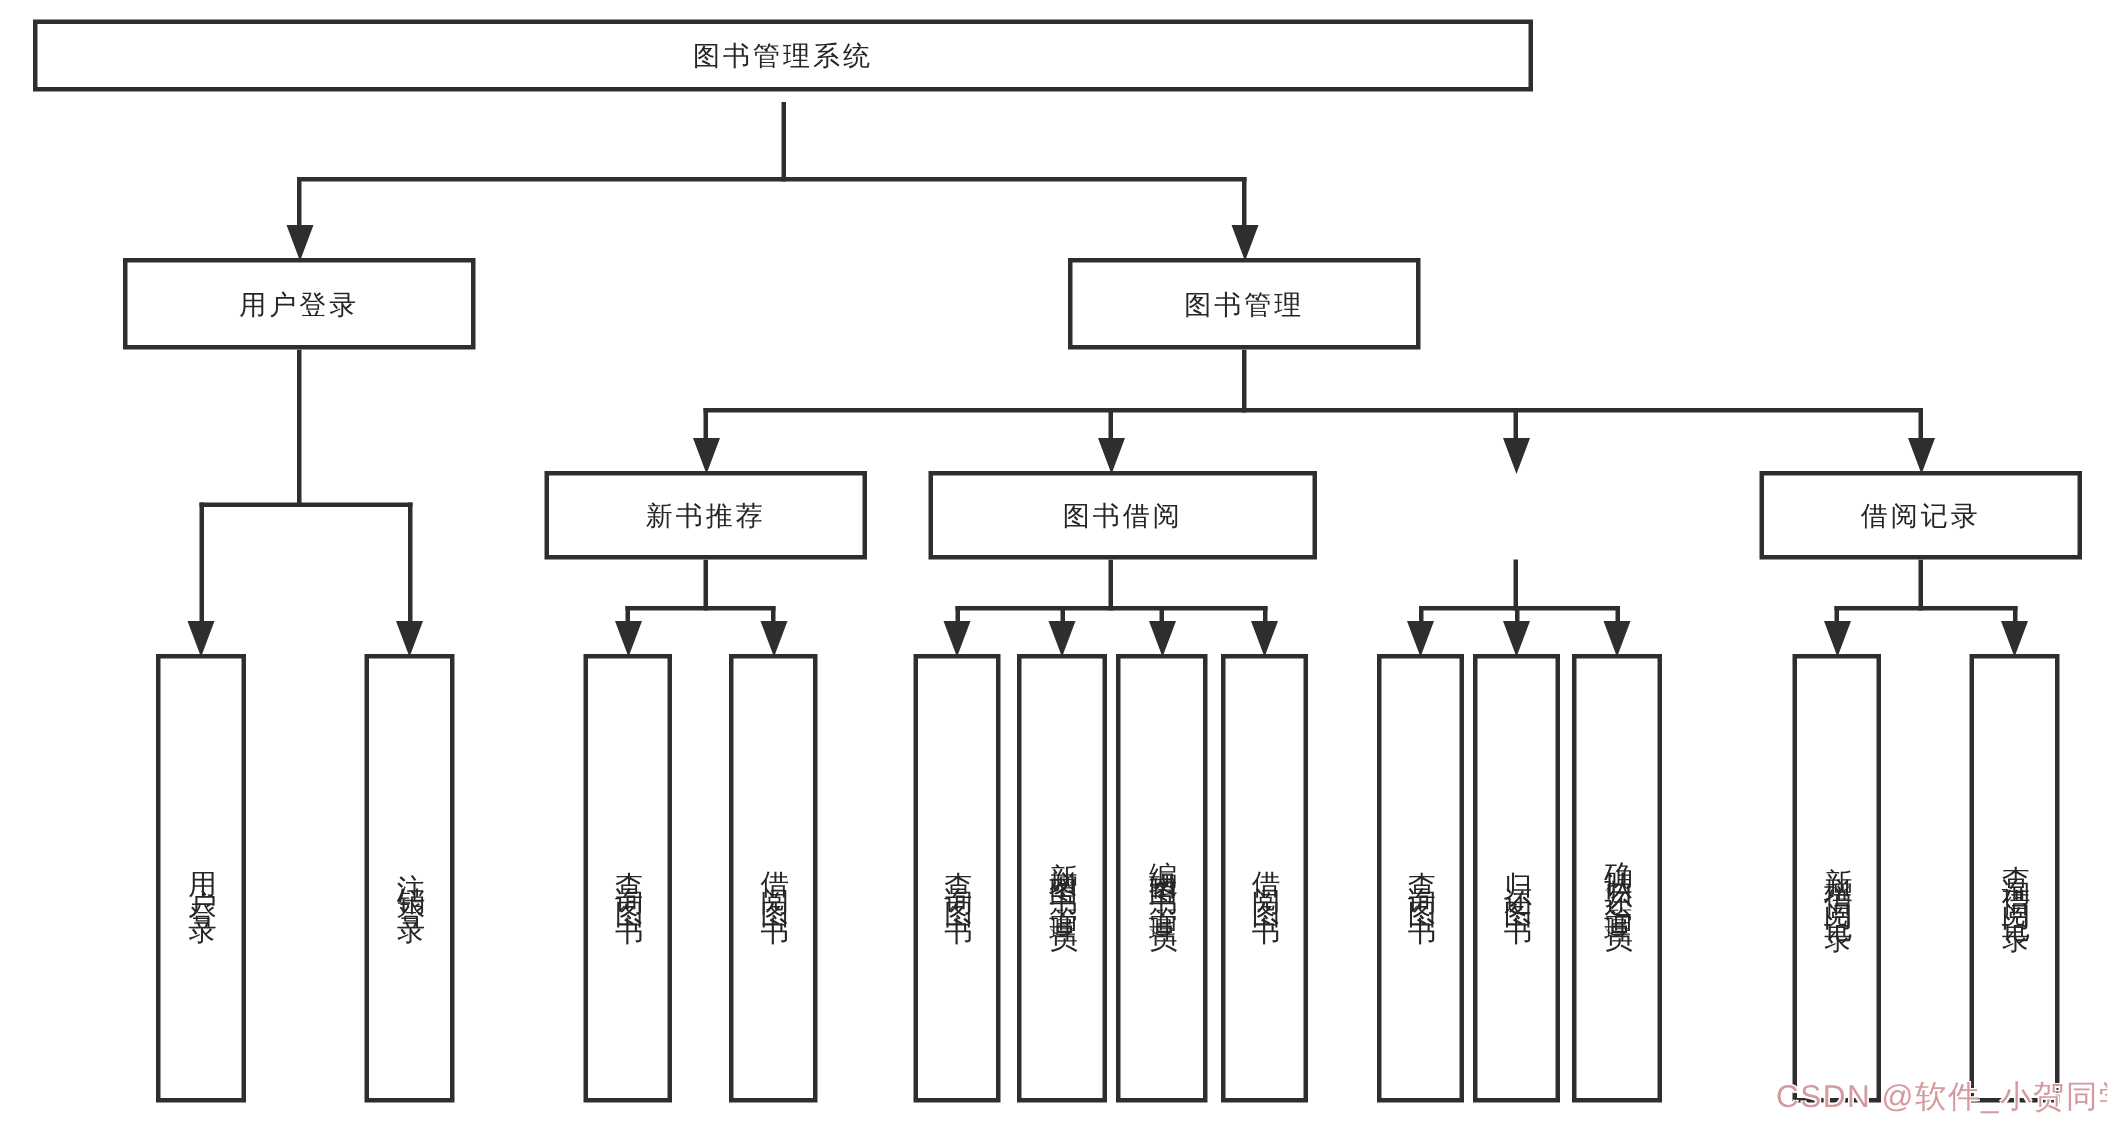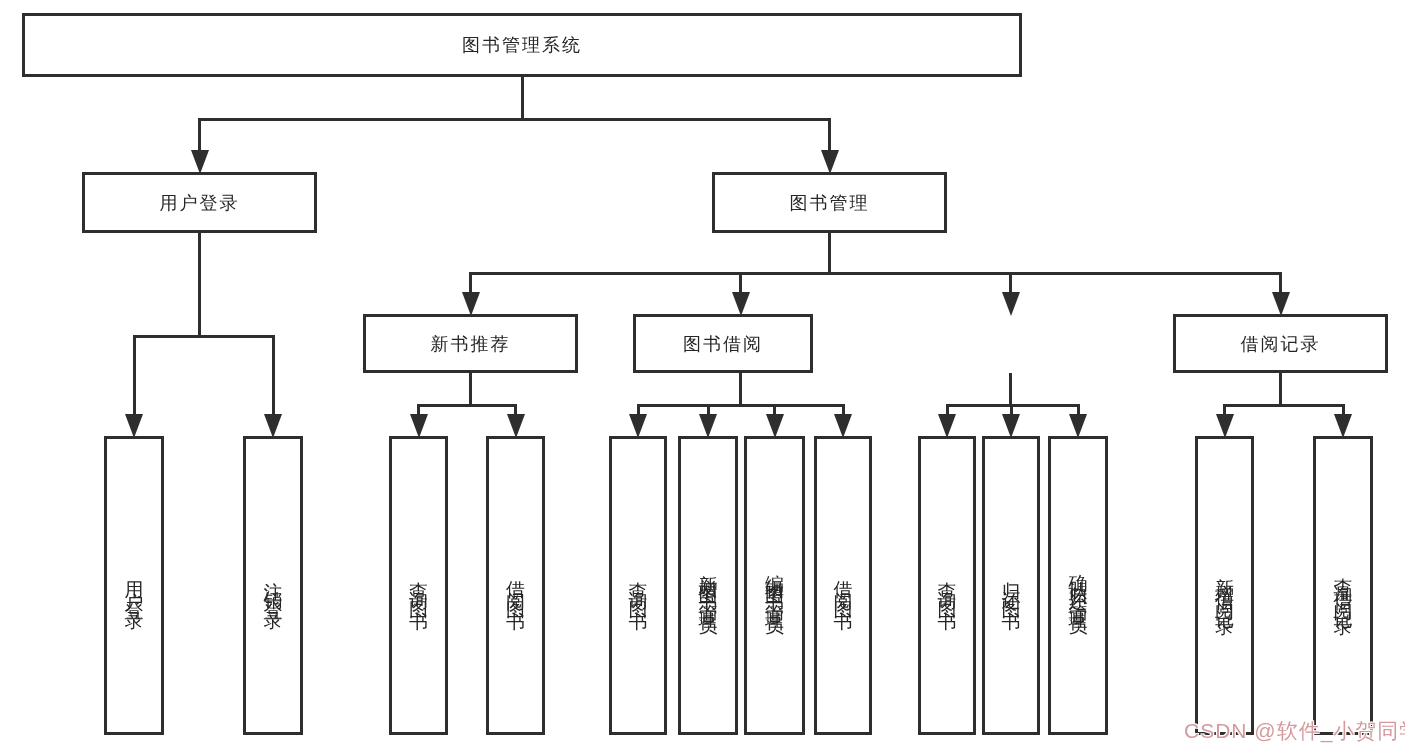--- a/index.html
+++ b/index.html
@@ -50,35 +50,35 @@
     white-space: nowrap;
     z-index: 3;
     text-shadow: 1px 1px 0 #ffffff, -1px -1px 0 #ffffff, 1px -1px 0 #ffffff, -1px 1px 0 #ffffff;
   }
 </style>
 </head>
 <body>
 
 <div id="canvas">
 
-  <div class="node" style="left:22px;top:13px;width:1000px;height:64px">
+  <div class="node" style="left:22px;top:13px;width:1000px;height:48px">
     <span>图书管理系统</span>
   </div>
 
   <div class="node" style="left:82px;top:172px;width:235px;height:61px">
     <span>用户登录</span>
   </div>
   <div class="node" style="left:712px;top:172px;width:235px;height:61px">
     <span>图书管理</span>
   </div>
 
   <div class="node" style="left:363px;top:314px;width:215px;height:59px">
     <span>新书推荐</span>
   </div>
-  <div class="node" style="left:633px;top:314px;width:180px;height:59px">
+  <div class="node" style="left:619px;top:314px;width:259px;height:59px">
     <span>图书借阅</span>
   </div>
   <div class="node" style="left:1173px;top:314px;width:215px;height:59px">
     <span>借阅记录</span>
   </div>
 
   <div class="node v" style="left:104px;top:436px;width:60px;height:299px">
     <span>用户登录</span>
   </div>
   <div class="node v" style="left:243px;top:436px;width:60px;height:299px">

